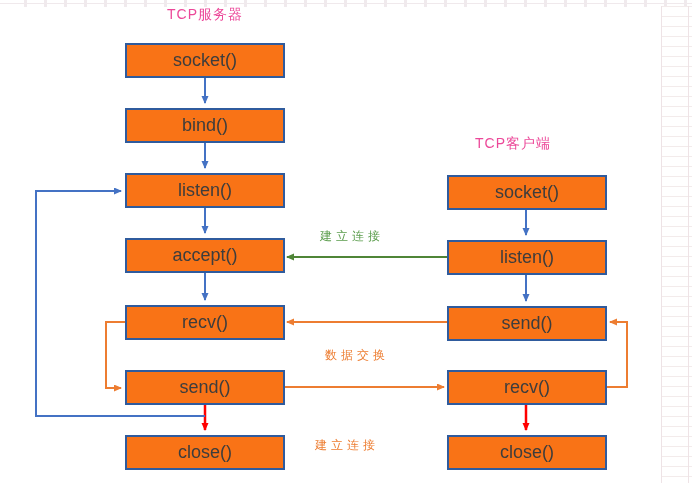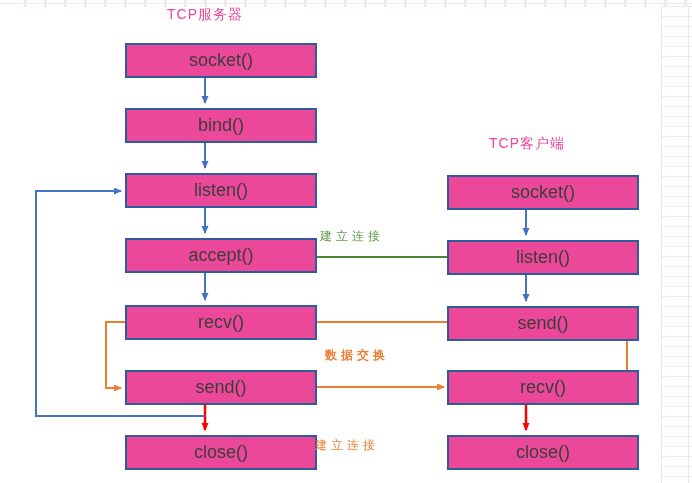--- a/index.html
+++ b/index.html
@@ -24,24 +24,24 @@
     position: absolute; left: 661px; top: 6px; width: 31px; height: 477px;
     background:
       linear-gradient(to right, #eee3e6 0 1px, transparent 1px),
       linear-gradient(to left,  #eee3e6 0 1px, transparent 1px) -3px 0,
       repeating-linear-gradient(to bottom, #f3ebeb 0 1px, transparent 1px 10px);
   }
   
   svg.wires { position: absolute; left: 0; top: 0; }
   .box {
     position: absolute;
-    width: 192px; height: 35px;
+    width: 160px; height: 35px;
     box-sizing: border-box;
     border: 2px solid #2f5b9d;
-    background: #ec4899;
+    background: #f97316;
     display: flex; align-items: center; justify-content: center;
     font-size: 18px; color: #3d3d3d;
   }
   .col-title {
     position: absolute; width: 160px; text-align: center;
     font-size: 14px; color: #ec4899; letter-spacing: 1px;
   }
   .flow-label {
     position: absolute;
     font-size: 12px; letter-spacing: 4px; white-space: nowrap;
@@ -91,33 +91,33 @@
     <line x1="285" y1="387" x2="444" y2="387" stroke-width="2" marker-end="url(#mk-orange)" stroke="#ed7d31"></line>
 
     <polyline points="205,416 36,416 36,191 121,191" fill="none" stroke-width="2" marker-end="url(#mk-blue)" stroke="#4472c4"></polyline>
 
     <polyline points="125,322 106,322 106,388 121,388" fill="none" stroke-width="2" marker-end="url(#mk-orange)" stroke="#ed7d31"></polyline>
 
     <polyline points="606,387 627,387 627,322 610,322" fill="none" stroke-width="2" marker-end="url(#mk-orange)" stroke="#ed7d31"></polyline>
   </svg>
 
   <div class="col-title" style="left:125px; top:6px;">TCP服务器</div>
-  <div class="col-title" style="left:447px; top:135px;">TCP客户端</div>
+  <div class="col-title" style="left:433px; top:135px;">TCP客户端</div>
 
   <div class="box" style="left:125px; top:43px;">socket()</div>
   <div class="box" style="left:125px; top:108px;">bind()</div>
   <div class="box" style="left:125px; top:238px;">accept()</div>
   <div class="box" style="left:125px; top:173px;">listen()</div>
   <div class="box" style="left:125px; top:305px;">recv()</div>
   <div class="box" style="left:125px; top:370px;">send()</div>
   <div class="box" style="left:125px; top:435px;">close()</div>
 
   <div class="box" style="left:447px; top:175px;">socket()</div>
   <div class="box" style="left:447px; top:240px;">listen()</div>
   <div class="box" style="left:447px; top:306px;">send()</div>
   <div class="box" style="left:447px; top:370px;">recv()</div>
   <div class="box" style="left:447px; top:435px;">close()</div>
 
   <div class="flow-label green" style="left:320px; top:228px;">建立连接</div>
-  <div class="flow-label orange" style="left:325px; top:347px;font-weight:bold;">数据交换</div>
+  <div class="flow-label orange" style="left:325px; top:347px;">数据交换</div>
   <div class="flow-label orange" style="left:315px; top:437px;">建立连接</div>
 
 </div>
 
 </body></html>

